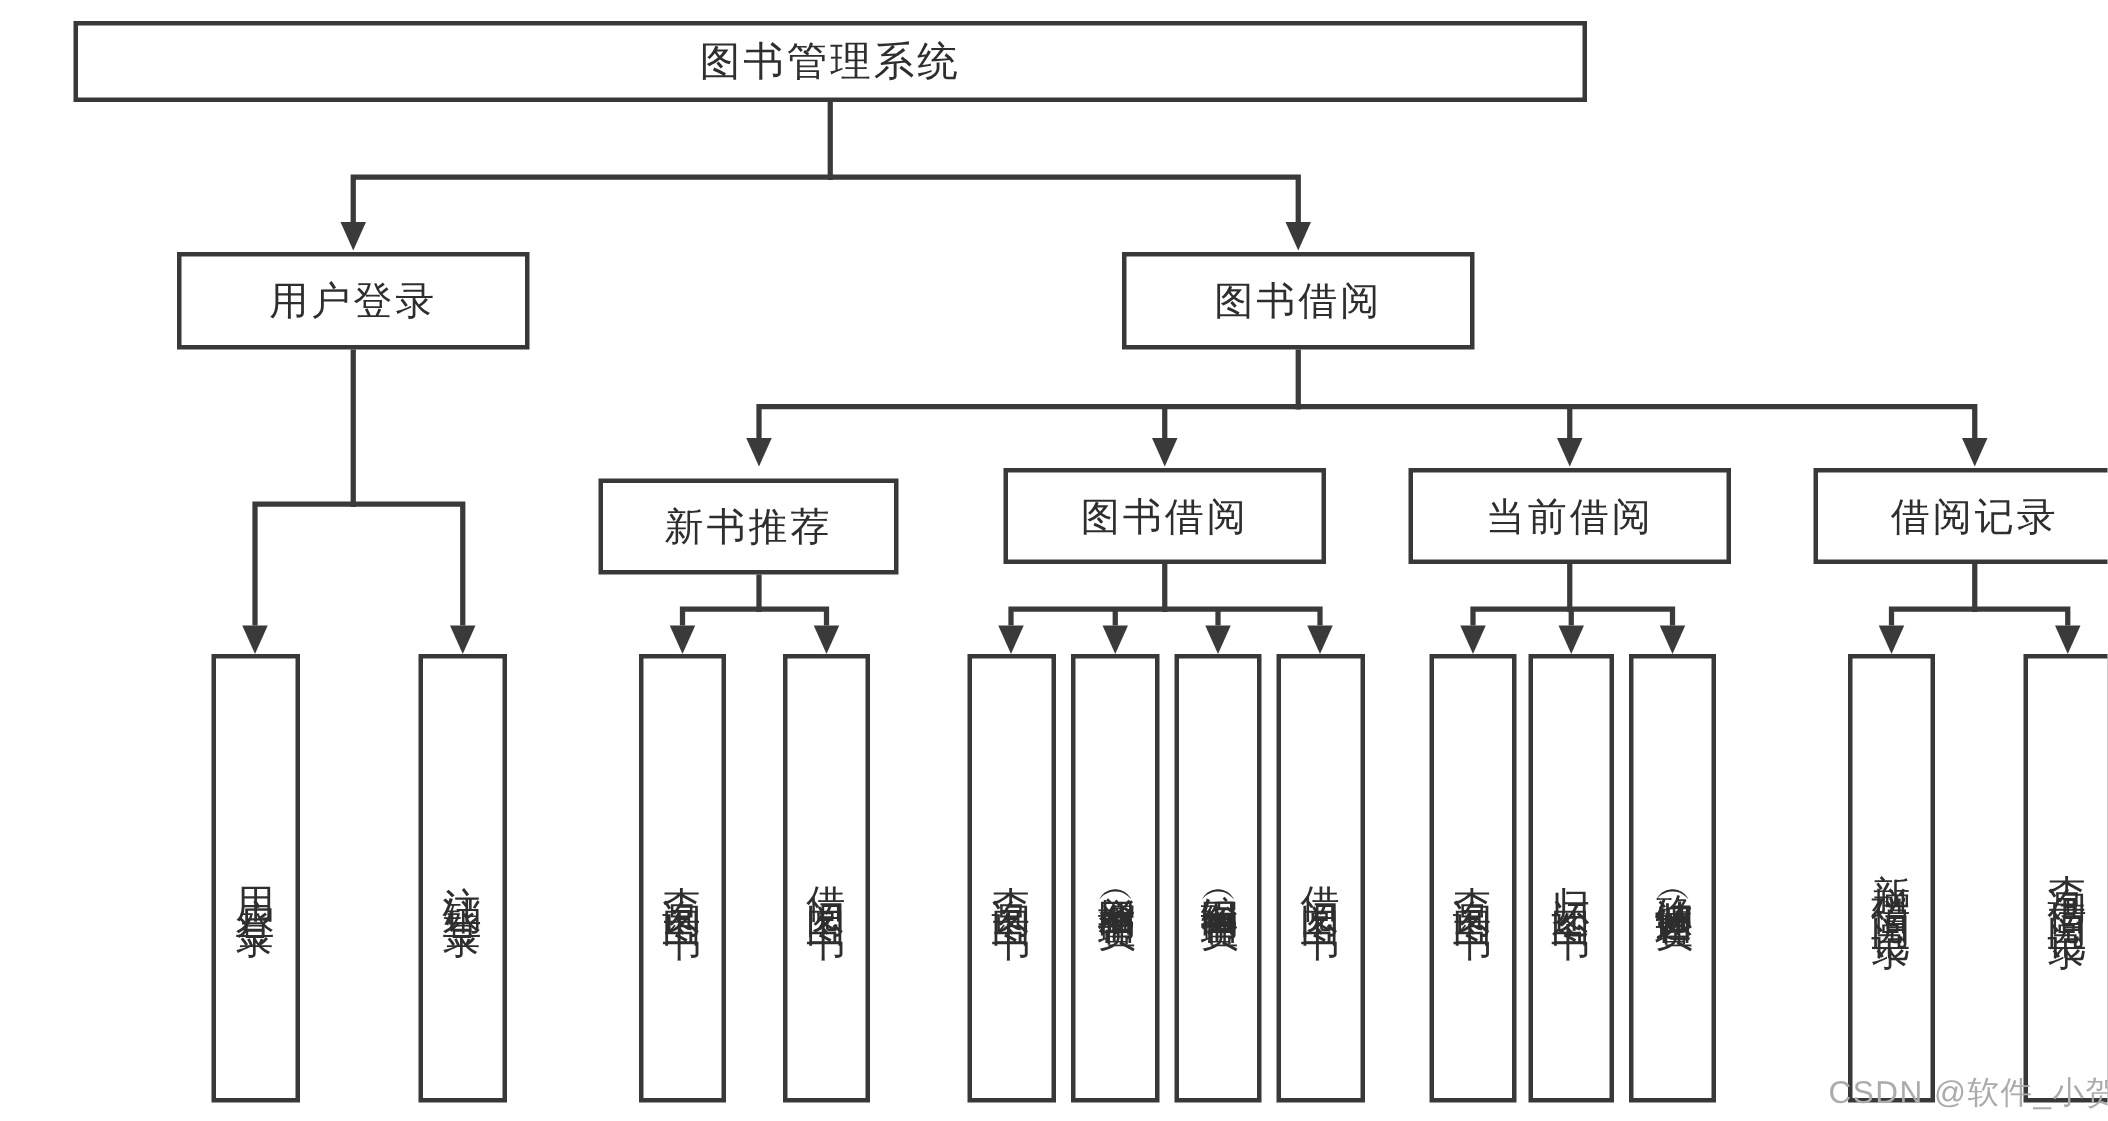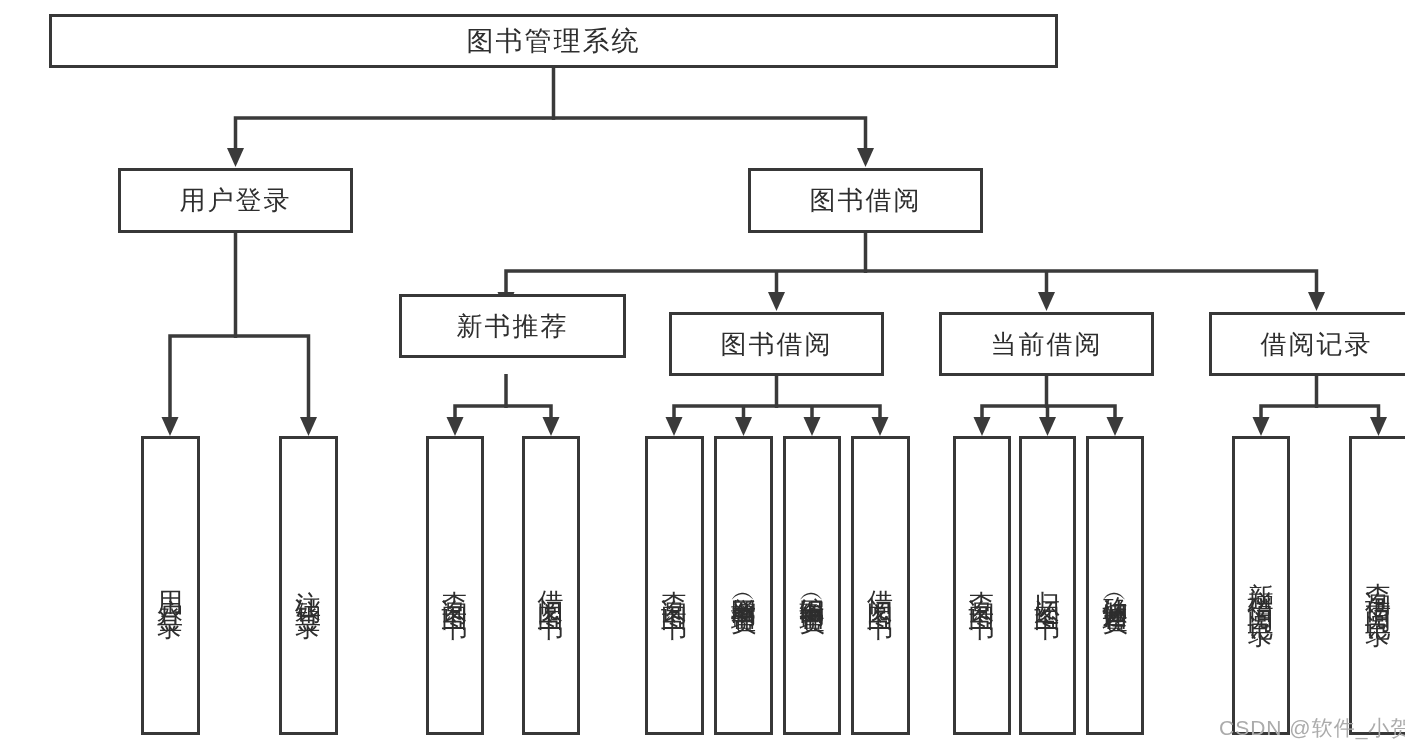--- a/index.html
+++ b/index.html
@@ -99,21 +99,21 @@
     <span class="t">图书管理系统</span>
   </div>
 
   <div class="node h" style="left:82px;top:168px;width:235px;height:65px">
     <span class="t">用户登录</span>
   </div>
   <div class="node h" style="left:712px;top:168px;width:235px;height:65px">
     <span class="t">图书借阅</span>
   </div>
 
-  <div class="node h" style="left:363px;top:294px;width:227px;height:64px">
+  <div class="node h" style="left:363px;top:319px;width:200px;height:64px">
     <span class="t">新书推荐</span>
   </div>
   <div class="node h" style="left:633px;top:312px;width:215px;height:64px">
     <span class="t">图书借阅</span>
   </div>
   <div class="node h" style="left:903px;top:312px;width:215px;height:64px">
     <span class="t">当前借阅</span>
   </div>
   <div class="node h" style="left:1173px;top:312px;width:215px;height:64px">
     <span class="t">借阅记录</span>

